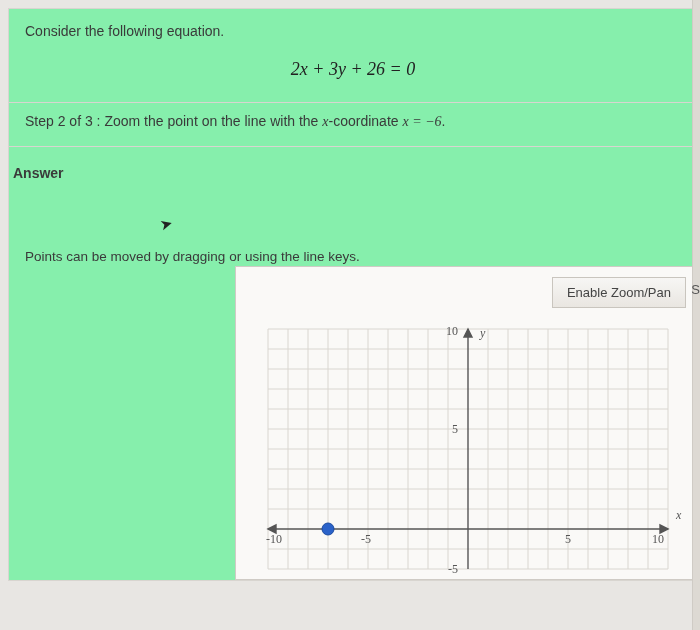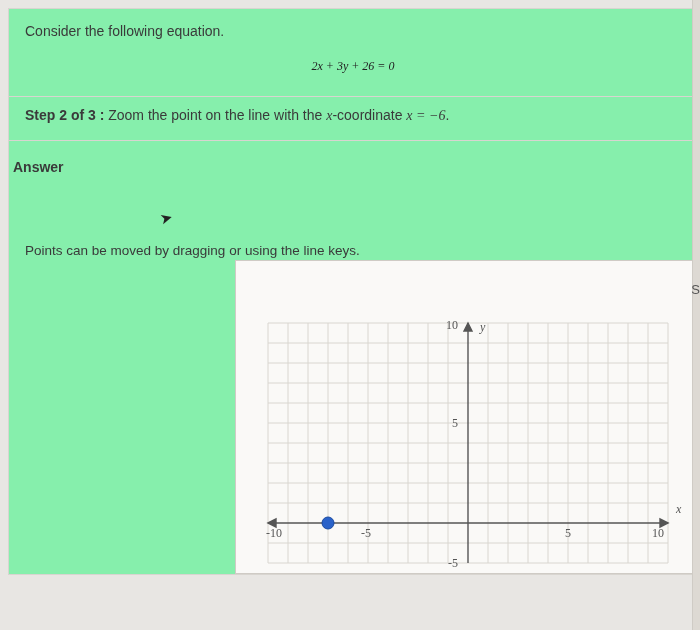--- a/index.html
+++ b/index.html
@@ -21,32 +21,32 @@
       padding: 14px 16px;
       border-bottom: 1px solid #d8d5d0;
     }
     .prompt-text {
       font-size: 14px;
       color: #3a3a3a;
     }
     .equation {
       text-align: center;
       font-family: "Times New Roman", serif;
-      font-size: 12px;
+      font-size: 18px;
       font-style: italic;
       color: #222;
       padding: 20px 0 8px;
     }
     .step-line {
       font-size: 14px;
       color: #3a3a3a;
       padding: 10px 16px 16px;
       border-bottom: 1px solid #d8d5d0;
     }
-    .step-line b { font-weight: bold; }
+    .step-line b { font-weight: normal; }
     .mathvar { font-family: "Times New Roman", serif; font-style: italic; }
     .answer-header {
       padding: 18px 4px 10px;
       font-size: 14px;
       font-weight: bold;
       color: #3a3a3a;
     }
     .answer-body {
       padding: 4px 16px 0 16px;
     }
@@ -119,20 +119,21 @@
     <b>Step 2 of 3 :</b>
     <span>Zoom the point on the line with the </span><span class="mathvar">x</span><span>-coordinate </span><span class="mathvar">x = −6</span><span>.</span>
   </div>
   <div class="answer-header">Answer</div>
   <div class="answer-body">
     <div class="cursor-area">
       <span class="cursor">➤</span>
     </div>
     <div class="hint">Points can be moved by dragging or using the line keys.</div>
     <div class="graph-wrap">
+      <button class="zoom-btn">Enable Zoom/Pan</button>
       <svg class="plot" width="440" height="260" viewBox="0 0 440 260">
 
         <g stroke="#d9d6d0" stroke-width="1">
 
           <g>
             <line x1="20" y1="10" x2="20" y2="250"></line>
               <line x1="40" y1="10" x2="40" y2="250"></line>
               <line x1="60" y1="10" x2="60" y2="250"></line>
               <line x1="80" y1="10" x2="80" y2="250"></line>
               <line x1="100" y1="10" x2="100" y2="250"></line>

